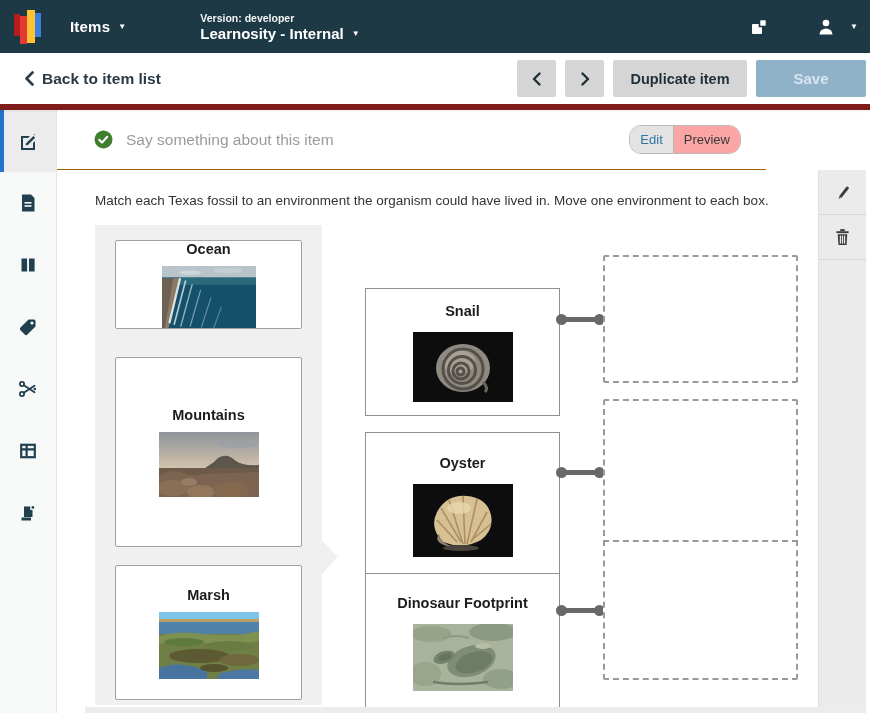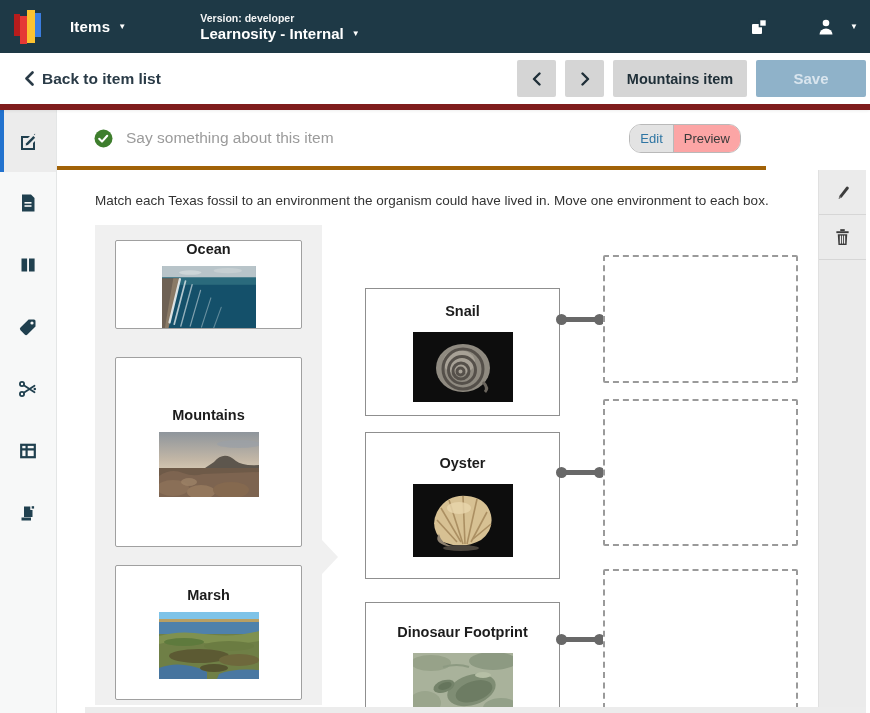--- a/index.html
+++ b/index.html
@@ -34,21 +34,21 @@
   .btn-duplicate { width:134px; }
   .btn-save { width:110px; background:#8fb2c9; color:#d9e5ee; font-size:15px; cursor:default; }
 
   
   .sidebar { position:absolute; left:0; top:110px; width:57px; height:603px; background:#f7f8f8; border-right:1px solid #e4e6e6; }
   .side-item { position:relative; width:100%; height:62px; display:flex; align-items:center; justify-content:center; cursor:pointer; }
   .side-item.active { background:#ececec; }
   .side-item.active::before { content:""; position:absolute; left:0; top:0; width:4px; height:100%; background:#2272ce; }
 
   
-  .title-row { position:absolute; left:57px; top:110px; width:709px; height:60px; background:#fff; border-bottom:4px solid #a16207; display:flex; align-items:center; }
+  .title-row { position:absolute; left:57px; top:110px; width:709px; height:60px; background:#fff; border-bottom:1px solid #a16207; display:flex; align-items:center; }
   .check-wrap { margin-left:37px; display:flex; align-items:center; }
   .item-title { margin-left:13px; font-size:15.5px; color:#9b9b9b; }
   .mode-toggle { margin-left:auto; margin-right:25px; display:flex; border:1px solid #b9b9b9; border-radius:12px; overflow:hidden; background:#fff; }
   .mode-btn { padding:6px 10px; font-size:13px; font-family:"Liberation Sans",sans-serif; border:none; background:#fca5a5; color:#3a3a3a; cursor:pointer; }
   .mode-btn.selected { background:#e3e3e3; color:#2e75a3; }
   .mode-btn + .mode-btn { border-left:1px solid #b9b9b9; }
 
   
   .instruction { position:absolute; left:95px; top:193px; font-size:13.5px; color:#333; white-space:nowrap; }
 
@@ -61,21 +61,21 @@
   .stem-row { position:absolute; left:365px; }
   .stem-card { position:absolute; left:0; top:0; width:195px; height:100%; background:#fff; border:1px solid #8f8f8f; display:flex; flex-direction:column; align-items:center; justify-content:center; gap:13px;margin-top:33px; }
   .connector { position:absolute; left:193px; top:0; width:45px; height:100%; display:flex; align-items:center; }
   .connector .bar { position:relative; width:100%; height:5px; background:#686868; border-radius:2px; }
   .connector .bar::before, .connector .bar::after { content:""; position:absolute; top:50%; width:11px; height:11px; margin-top:-5.5px; border-radius:50%; background:#686868; }
   .connector .bar::before { left:-2px; }
   .connector .bar::after { right:-2px; }
   .dropzone { position:absolute; left:238px; top:0; width:195px; height:100%; background:#fff; border:2px dashed #9a9a9a; border-radius:2px; }
   .row-snail { top:255px; width:433px; height:128px; }
   .row-oyster { top:399px; width:433px; height:147px; }
-  .row-dino  { top:569px; width:433px; height:140px;padding-left:45px; }
+  .row-dino  { top:540px; width:433px; height:140px;padding-left:45px; }
 
   
   .right-tools { position:absolute; left:818px; top:170px; width:48px; height:543px; background:#ebebeb; border-left:1px solid #e0e0e0; }
   .tool-cell { width:100%; height:45px; display:flex; align-items:center; justify-content:center; cursor:pointer; border-bottom:1px solid #d6d6d6; }
 
   .bottom-strip { position:absolute; left:85px; top:707px; width:781px; height:6px; background:#ececec; }
 </style>
 </head>
 <body>
 
@@ -127,21 +127,21 @@
       <button class="btn btn-nav">
         <svg width="12" height="14" viewBox="0 0 12 14">
           <path d="M8.5 1.5 L3 7 L8.5 12.5" fill="none" stroke="#1f2f38" stroke-width="2.4" stroke-linecap="round" stroke-linejoin="round"></path>
         </svg>
       </button>
       <button class="btn btn-nav">
         <svg width="12" height="14" viewBox="0 0 12 14">
           <path d="M3.5 1.5 L9 7 L3.5 12.5" fill="none" stroke="#1f2f38" stroke-width="2.4" stroke-linecap="round" stroke-linejoin="round"></path>
         </svg>
       </button>
-      <button class="btn btn-duplicate">Mountains item</button>
+      <button class="btn btn-duplicate">Duplicate item</button>
       <button class="btn btn-save">Save</button>
     </div>
   </div>
 
   <aside class="sidebar">
     <div class="side-item active">
       <svg width="20" height="20" viewBox="0 0 20 20" fill="#20404f">
         <path d="M3 5 h9 l-2 2 H5 v10 h10 v-5 l2-2 v9 H3 z"></path>
         <path d="M8.2 12.2 l7.2-7.2 1.7 1.7 -7.2 7.2 -2.3 0.6 z"></path>
         <path d="M16.2 4.2 l1.1-1.1 -0.4-0.4 -1.1 1.1 z"></path>

